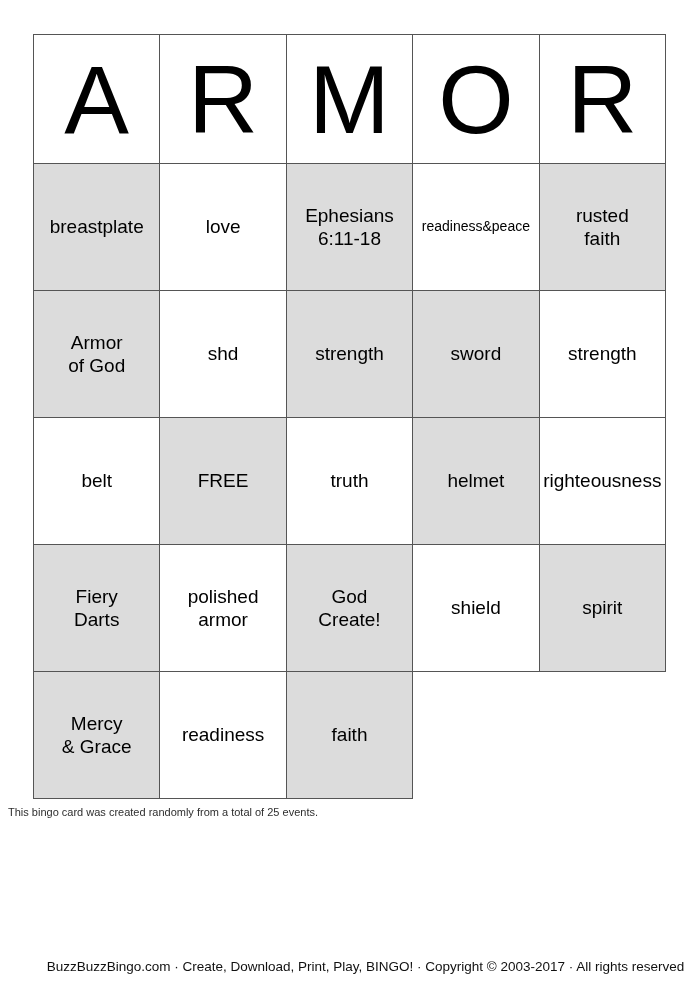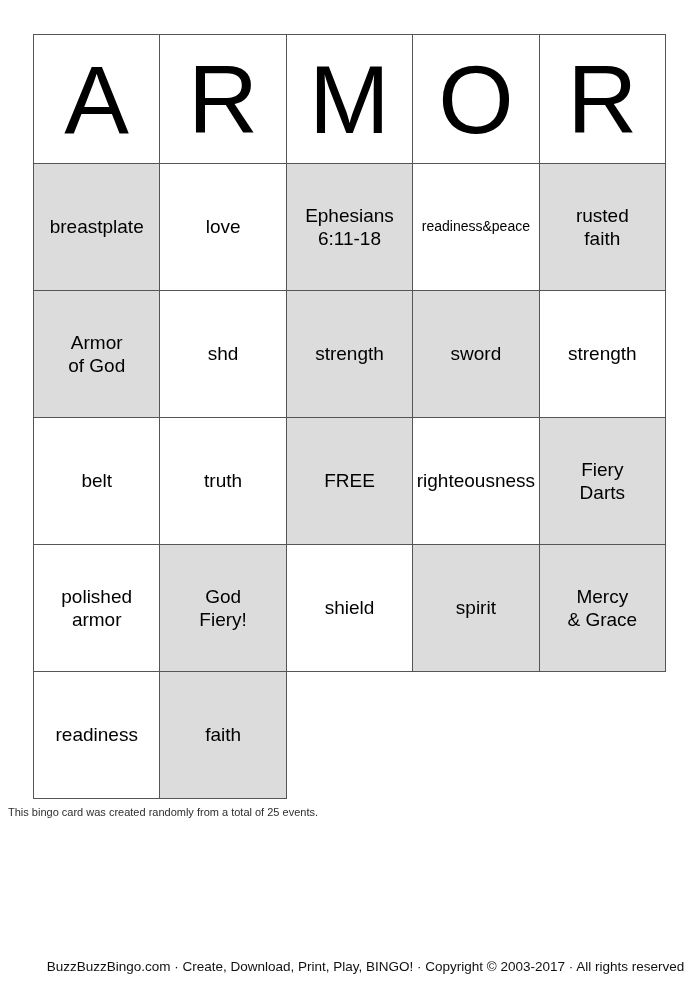--- a/index.html
+++ b/index.html
@@ -99,41 +99,44 @@
   <div class="cell shaded">
       <span>sword</span>
     </div>
 
   <div class="cell">
       <span>strength</span>
     </div>
   <div class="cell">
       <span>belt</span>
     </div>
+  <div class="cell shaded">
+      <span>FREE</span>
+    </div>
   <div class="cell">
       <span>truth</span>
     </div>
   <div class="cell shaded">
-      <span>FREE</span>
+      <span>helmet</span>
     </div>
 
   <div class="cell">
       <span>righteousness</span>
     </div>
   <div class="cell shaded">
       <span>Fiery
 Darts</span>
     </div>
   <div class="cell">
       <span>polished
 armor</span>
     </div>
   <div class="cell shaded">
       <span>God
-Fiery!</span>
+Create!</span>
     </div>
   <div class="cell">
       <span>shield</span>
     </div>
 
   <div class="cell shaded">
       <span>spirit</span>
     </div>
   <div class="cell shaded">
       <span>Mercy

